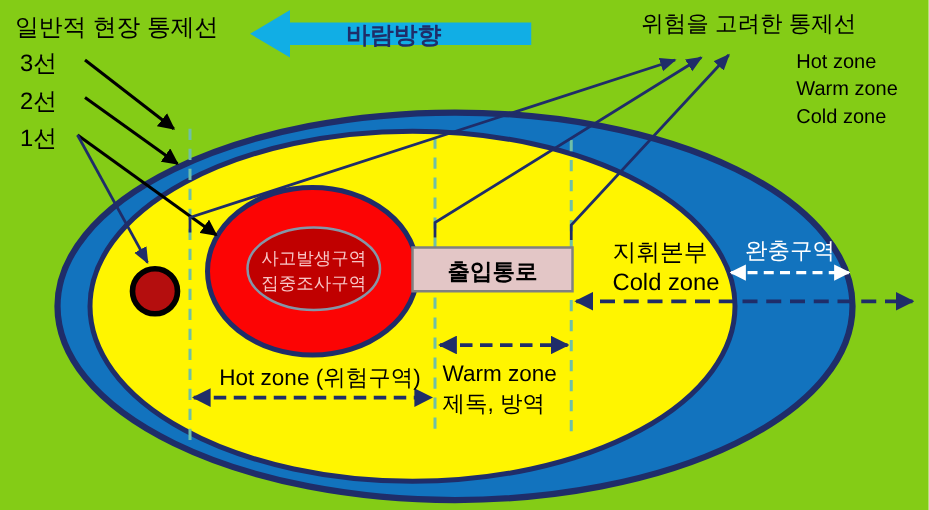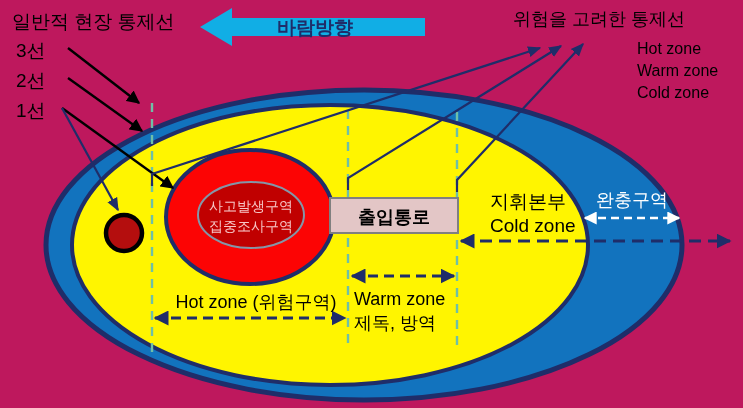--- a/index.html
+++ b/index.html
@@ -7,21 +7,21 @@
     padding: 0;
     background: #ffffff;
   }
   body {
     font-family: "Liberation Sans", "DejaVu Sans", sans-serif;
   }
   #stage {
     position: relative;
     width: 743px;
     height: 408px;
-    background: #be185d;
+    background: #84cc16;
     overflow: hidden;
   }
   #diagram-svg {
     position: absolute;
     left: 0;
     top: 0;
     width: 743px;
     height: 408px;
   }
   .txt {

